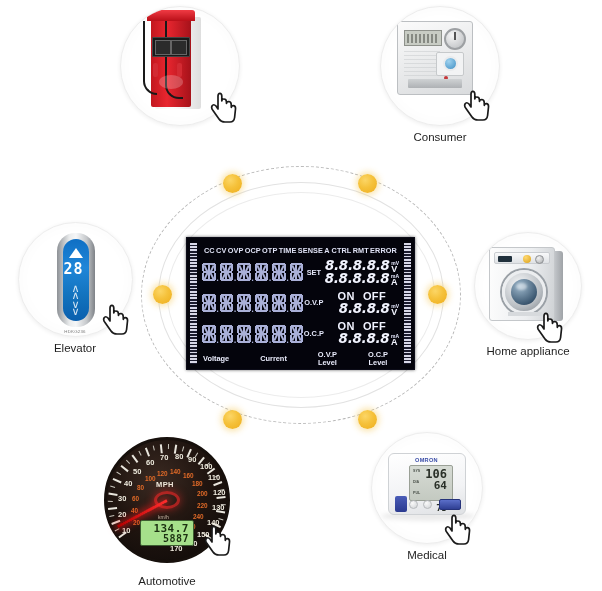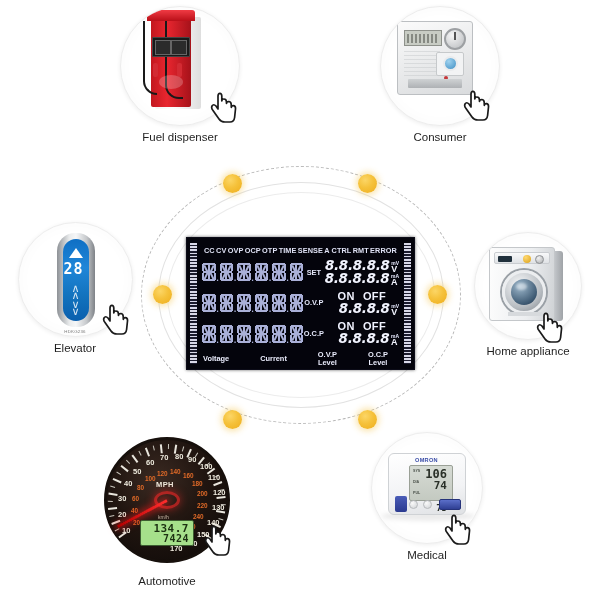--- a/index.html
+++ b/index.html
@@ -738,21 +738,20 @@
         </div>
       <div class="fd-noz n1"></div>
       <div class="fd-noz n2"></div>
       <div class="fd-logo"></div>
     </div>
     <div class="hand" style="left:95px; top:86px;">
       <svg viewBox="0 0 28 32">
           <path d="M8 4 L8 17 L6 14 Q3.5 11.5 2 14 Q1 16 3 18.5 L9 27 Q11 30 15 30 L20 30 Q24 30 24.6 25.5 L25.5 17 Q25.8 14 23.3 13.7 Q21.6 13.6 21.3 15.3 L21.2 12.3 Q21.1 9.6 18.6 9.5 Q16.7 9.5 16.5 11.4 L16.4 9.6 Q16.3 7 13.9 7 Q12 7 11.8 9 L11.8 4 Q11.7 1.3 9.9 1.3 Q8.1 1.3 8 4 Z" fill="#ffffff" stroke="#1a1a1a" stroke-width="1.7" stroke-linejoin="round"></path>
         </svg>
     </div>
-    <div class="node-label">Fuel dispenser</div>
   </div>
 
   <div class="node" style="left:375px; top:6px; width:130px;">
     <div class="circle" style="width:120px;height:120px;margin:0 auto;">
       <div class="cm-box">
         <div class="cm-lcd">
             <div class="bars"></div>
           </div>
         <div class="cm-dial"></div>
         <div class="cm-text"></div>
@@ -887,21 +886,21 @@
         <span class="sp-num km" style="left:90px; top:62px;">220</span>
         <span class="sp-num km" style="left:86px; top:73px;">240</span>
         <span class="sp-num km" style="left:78px; top:83px;">260</span>
 
         <div class="sp-mph">MPH</div>
         <div class="sp-kmh">km/h</div>
         <div class="sp-needle"></div>
         <div class="sp-hub"></div>
         <div class="sp-lcd">
           <div class="l1">134.7</div>
-          <div class="l2">7424</div>
+          <div class="l2">5887</div>
         </div>
       </div>
     </div>
     <div class="hand" style="left:112px; top:95px;">
       <svg viewBox="0 0 28 32">
           <path d="M8 4 L8 17 L6 14 Q3.5 11.5 2 14 Q1 16 3 18.5 L9 27 Q11 30 15 30 L20 30 Q24 30 24.6 25.5 L25.5 17 Q25.8 14 23.3 13.7 Q21.6 13.6 21.3 15.3 L21.2 12.3 Q21.1 9.6 18.6 9.5 Q16.7 9.5 16.5 11.4 L16.4 9.6 Q16.3 7 13.9 7 Q12 7 11.8 9 L11.8 4 Q11.7 1.3 9.9 1.3 Q8.1 1.3 8 4 Z" fill="#ffffff" stroke="#1a1a1a" stroke-width="1.7" stroke-linejoin="round"></path>
         </svg>
     </div>
     <div class="node-label">Automotive</div>
   </div>
@@ -909,21 +908,21 @@
   <div class="node" style="left:362px; top:432px; width:130px;">
     <div class="circle" style="width:112px;height:112px;margin:0 auto;">
       <div class="bp-shadow"></div>
       <div class="bp-body">
         <div class="bp-brand">OMRON</div>
         <div class="bp-lcd">
           <span class="bp-tag t1">SYS</span>
             <span class="bp-tag t2">DIA</span>
             <span class="bp-tag t3">PUL</span>
           <span class="v v1">106</span>
-          <span class="v v2">74</span>
+          <span class="v v2">64</span>
           <span class="v v3">75</span>
         </div>
         <div class="bp-btns">
           <div class="bp-btn b1"></div>
           <div class="bp-btn b2"></div>
           <div class="bp-start"></div>
         </div>
         <div class="bp-cuffport"></div>
       </div>
     </div>

